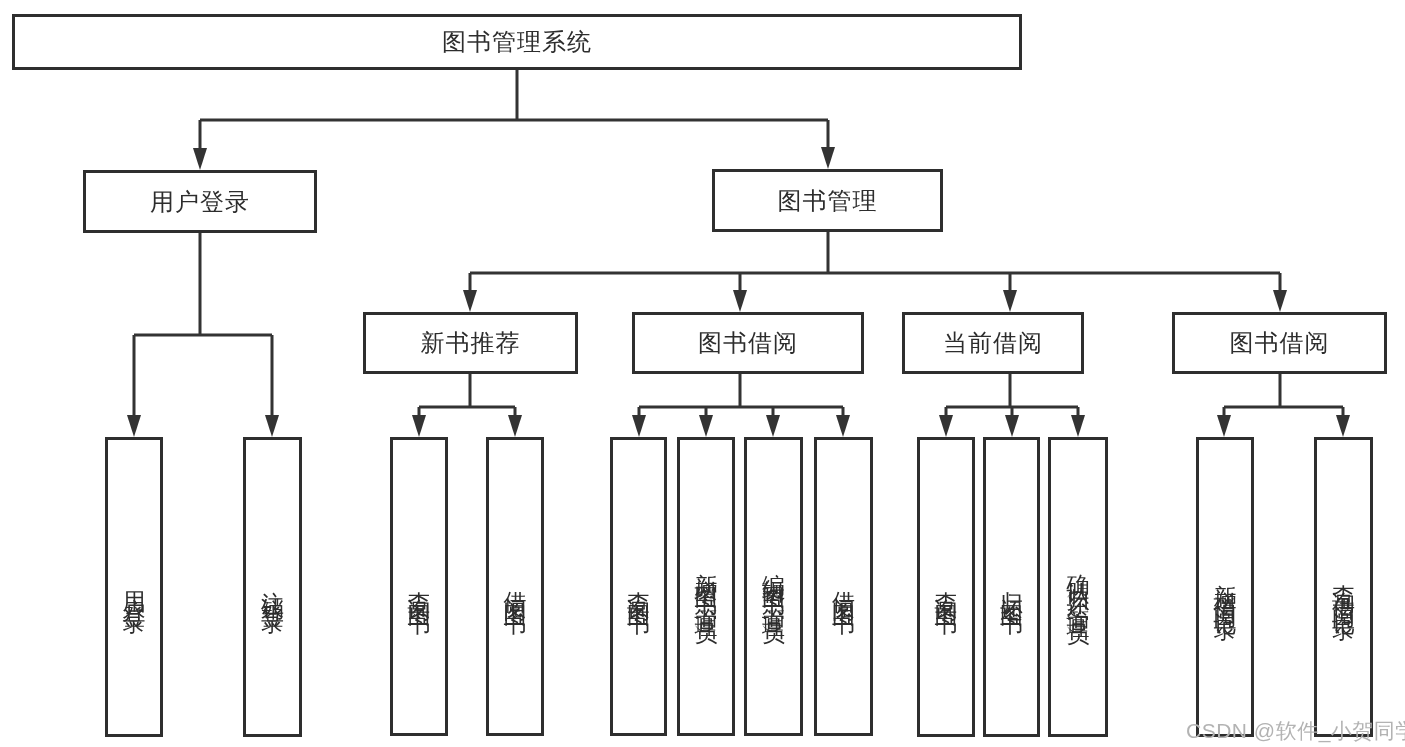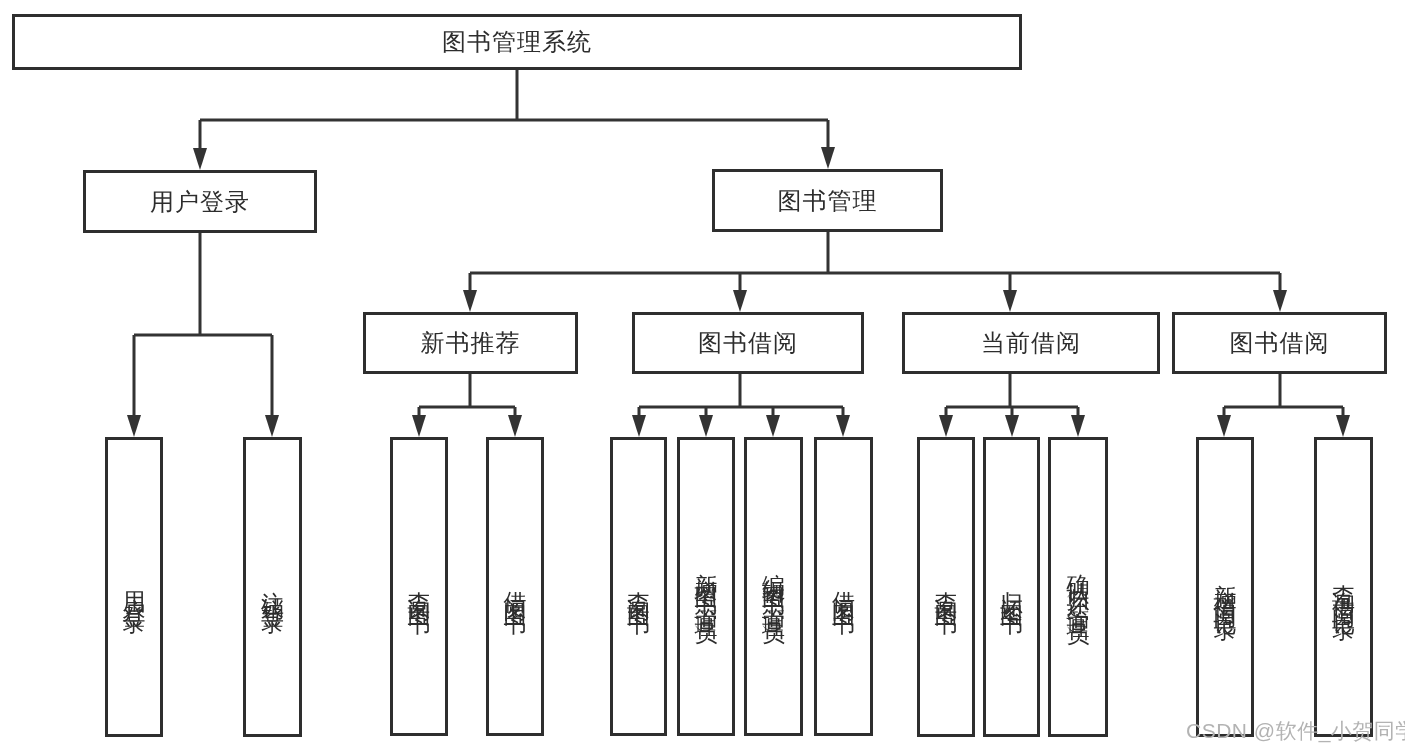--- a/index.html
+++ b/index.html
@@ -118,21 +118,21 @@
   <div class="node" style="left:363px; top:312px; width:215px; height:62px">
     <span class="hlabel">新书推荐</span>
   </div>
 
   <div class="node" style="left:712px; top:169px; width:231px; height:63px">
     <span class="hlabel">图书管理</span>
   </div>
   <div class="node" style="left:632px; top:312px; width:232px; height:62px">
     <span class="hlabel">图书借阅</span>
   </div>
-  <div class="node" style="left:902px; top:312px; width:258px; height:62px">
+  <div class="node" style="left:902px; top:312px; width:182px; height:62px">
     <span class="hlabel">当前借阅</span>
   </div>
   <div class="node" style="left:1172px; top:312px; width:215px; height:62px">
     <span class="hlabel">图书借阅</span>
   </div>
 
   <div class="node" style="left:105px; top:437px; width:58px; height:300px">
     <span class="vlabel">用户登录</span>
   </div>
   <div class="node" style="left:243px; top:437px; width:59px; height:300px">

